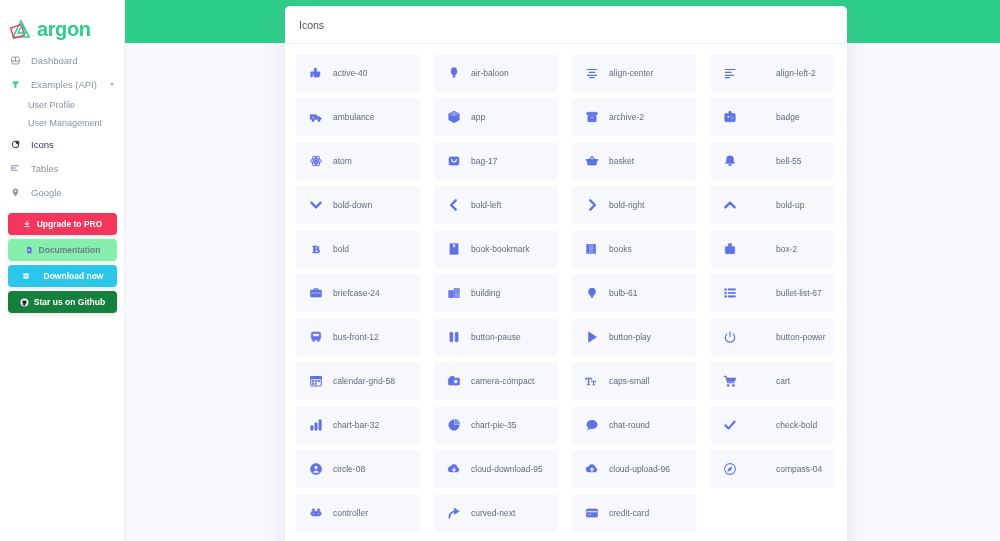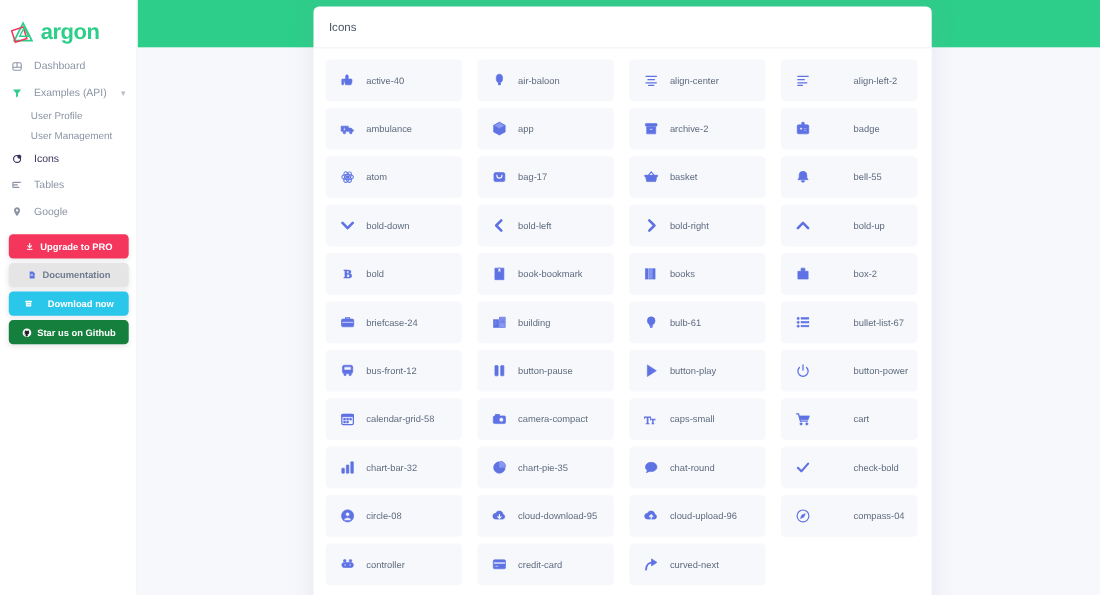--- a/index.html
+++ b/index.html
@@ -42,21 +42,21 @@
   }
 
   .side-btns { position: absolute; left: 0; top: 200px; width: 125px; padding: 13px 8px; }
   .side-btn {
     display: flex; align-items: center; justify-content: center; gap: 5px;
     height: 22px; border-radius: 4px; margin-bottom: 4px;
     font-size: 8.5px; font-weight: bold; cursor: pointer;
     box-shadow: 0 2px 5px rgba(50,50,93,.10);
   }
   .btn-pro { background: #f5365c; color: #fff; }
-  .btn-doc { background: #e5e5e5; color: #6f7b8f; }
+  .btn-doc { background: #86efac; color: #6f7b8f; }
   .btn-dl  { background: #2bc7ea; color: #fff; gap: 13px; }
   .btn-gh  { background: #15803d; color: #fff; }
   .side-btn .bico { width: 9px; height: 9px; display: flex; align-items: center; justify-content: center; }
   .btn-doc .bico svg { fill: #5e72e4; }
 
   
   .greenband {
     position: absolute; left: 125px; top: 0;
     width: 875px; height: 43px;
     background: #2dce89;
@@ -639,33 +639,33 @@
                 <circle cx="16.5" cy="6.5" r="2" fill="#5e72e4"></circle>
                 <circle cx="8" cy="13" r="1.5" fill="#f6f8fb"></circle>
                 <circle cx="16" cy="13" r="1.5" fill="#f6f8fb"></circle>
               </svg>
             </span>
             <span class="tile-lbl">controller</span>
           </div>
           <div class="tile">
             <span class="tile-ico">
               <svg width="14" height="14" viewBox="0 0 24 24">
+                <path d="M4 20c0-7 5-11 11-11" fill="none" stroke="#5e72e4" stroke-width="3" stroke-linecap="round"></path>
+                <path d="M12.5 3.5L21 9l-8.5 5.5z" fill="#5e72e4"></path>
+              </svg>
+            </span>
+            <span class="tile-lbl">curved-next</span>
+          </div>
+          <div class="tile">
+            <span class="tile-ico">
+              <svg width="14" height="14" viewBox="0 0 24 24">
                 <rect x="2.5" y="5" width="19" height="14" rx="2" fill="#5e72e4"></rect>
                 <rect x="2.5" y="8.5" width="19" height="3" fill="#f6f8fb"></rect>
                 <rect x="5" y="14" width="6" height="2" fill="#f6f8fb"></rect>
               </svg>
             </span>
             <span class="tile-lbl">credit-card</span>
           </div>
-          <div class="tile">
-            <span class="tile-ico">
-              <svg width="14" height="14" viewBox="0 0 24 24">
-                <path d="M4 20c0-7 5-11 11-11" fill="none" stroke="#5e72e4" stroke-width="3" stroke-linecap="round"></path>
-                <path d="M12.5 3.5L21 9l-8.5 5.5z" fill="#5e72e4"></path>
-              </svg>
-            </span>
-            <span class="tile-lbl">curved-next</span>
-          </div>
         </div>
     </div>
   </div>
 
 </div>
 
 </body></html>

